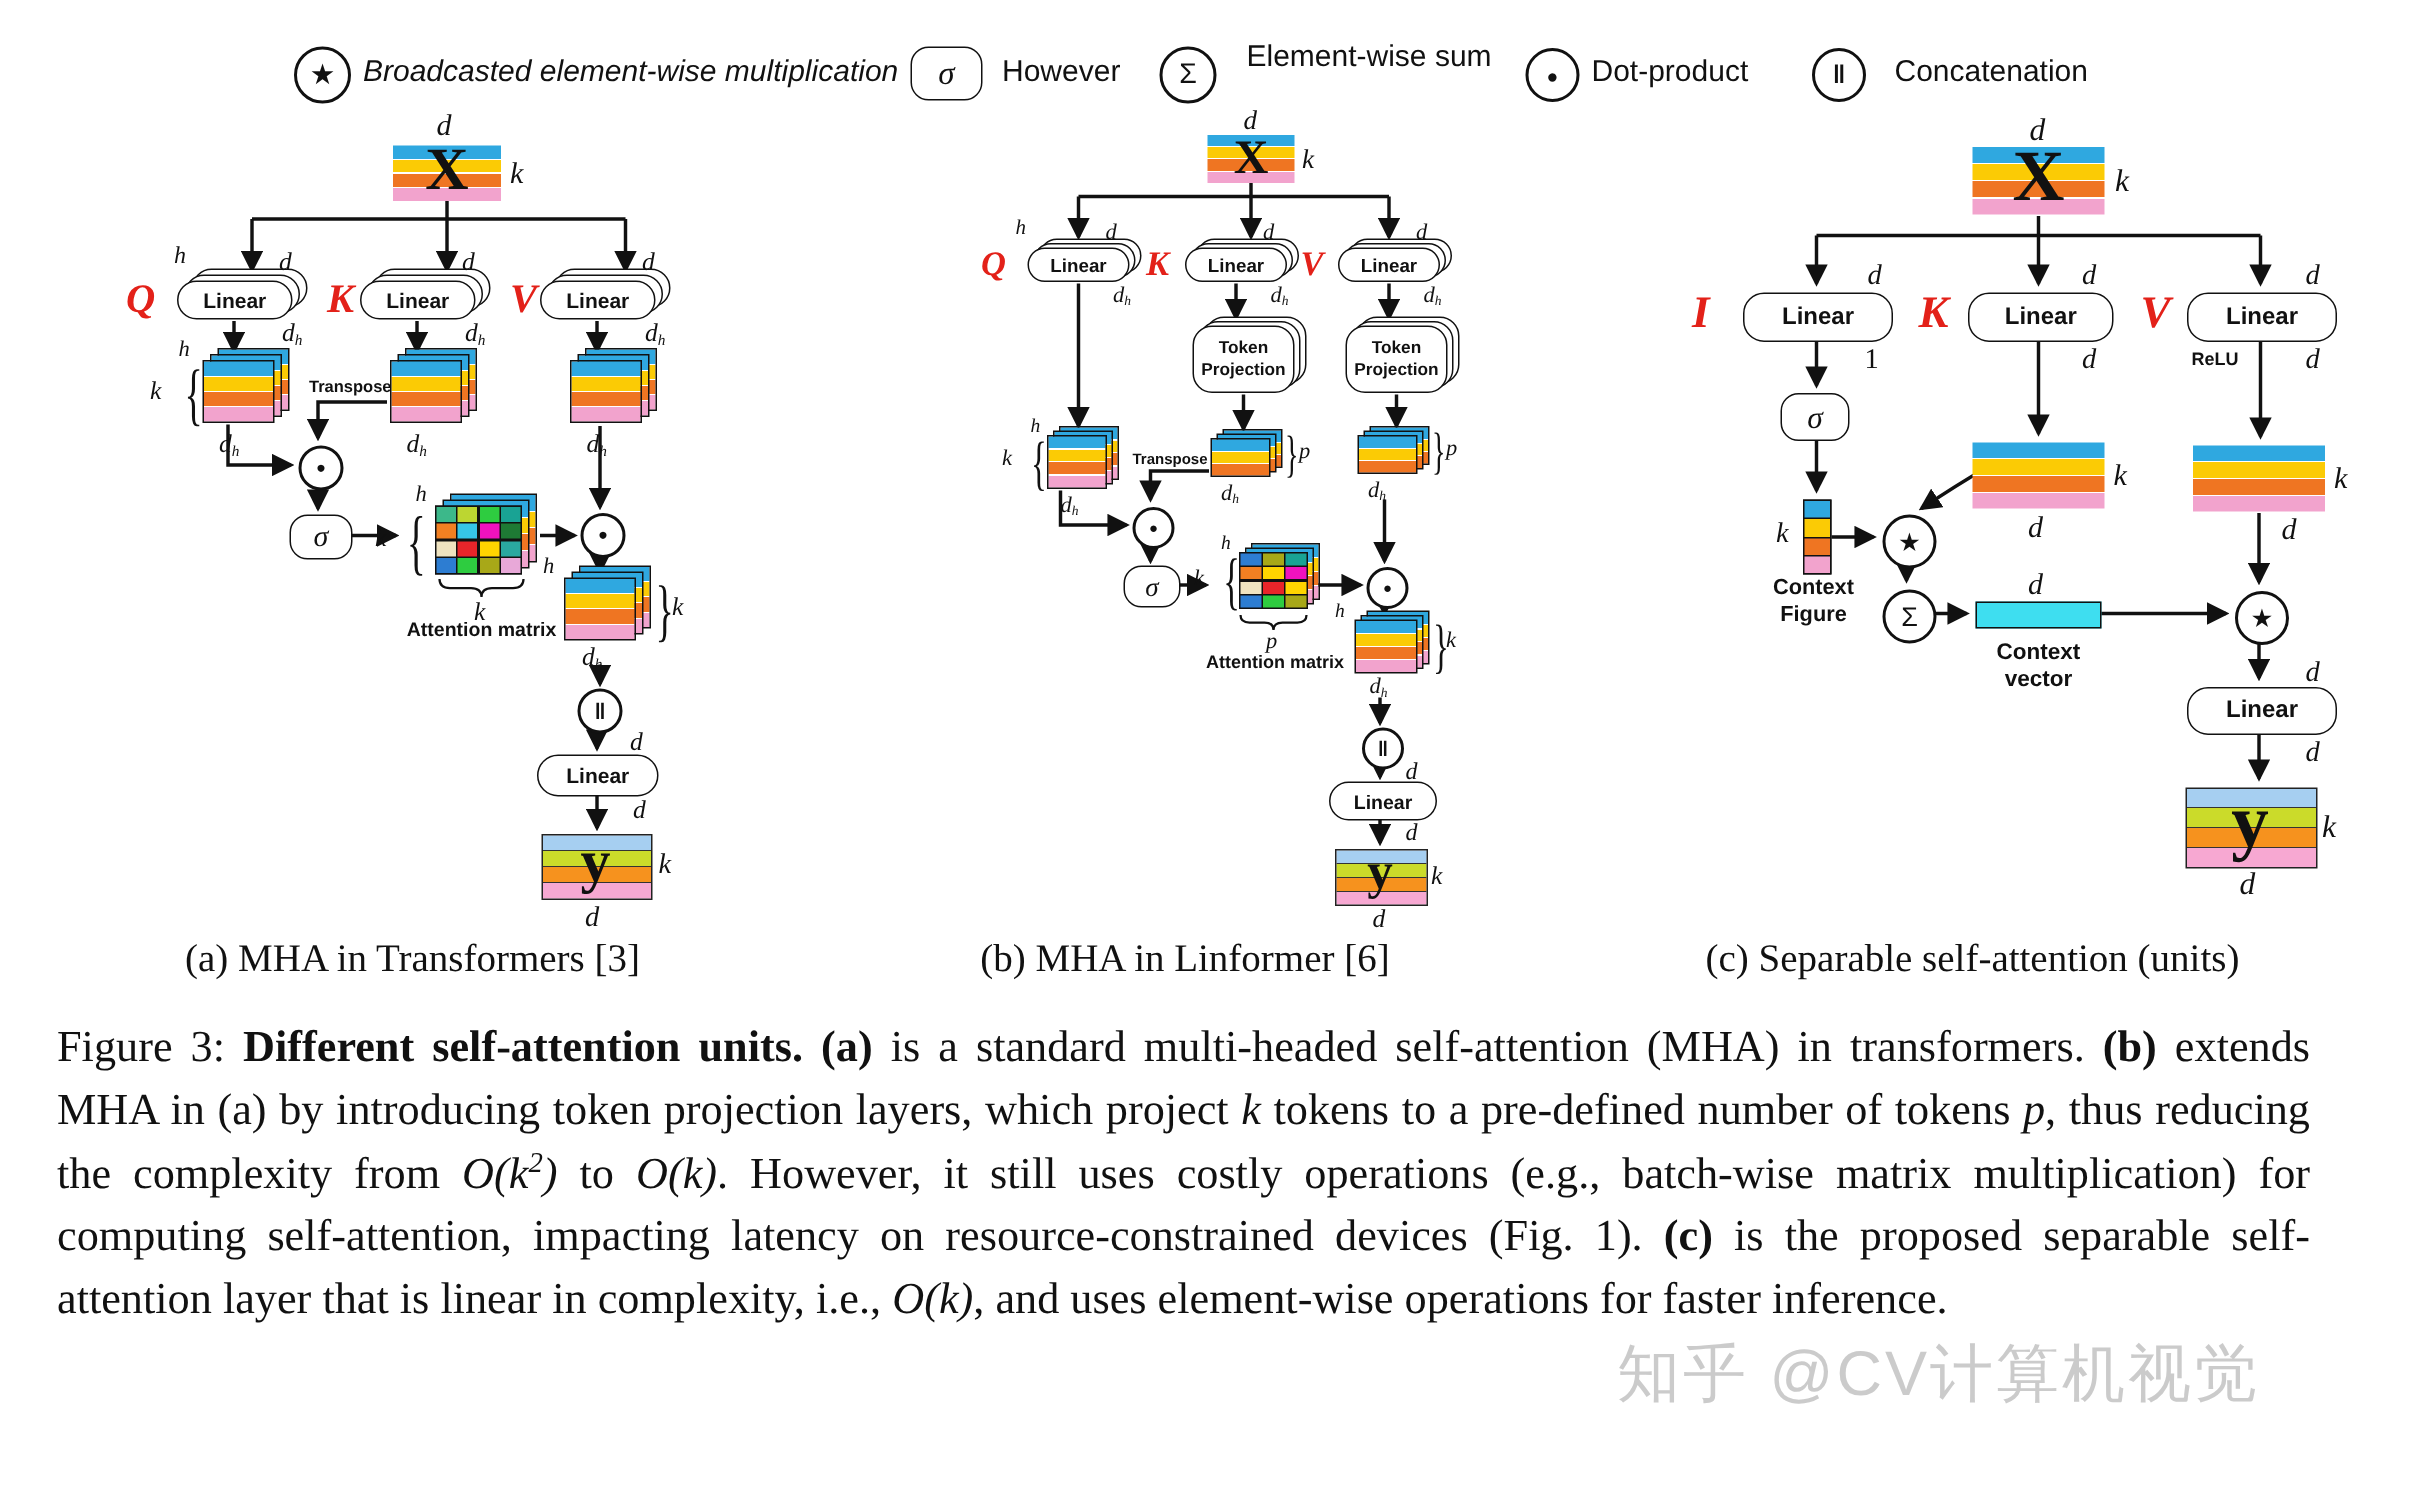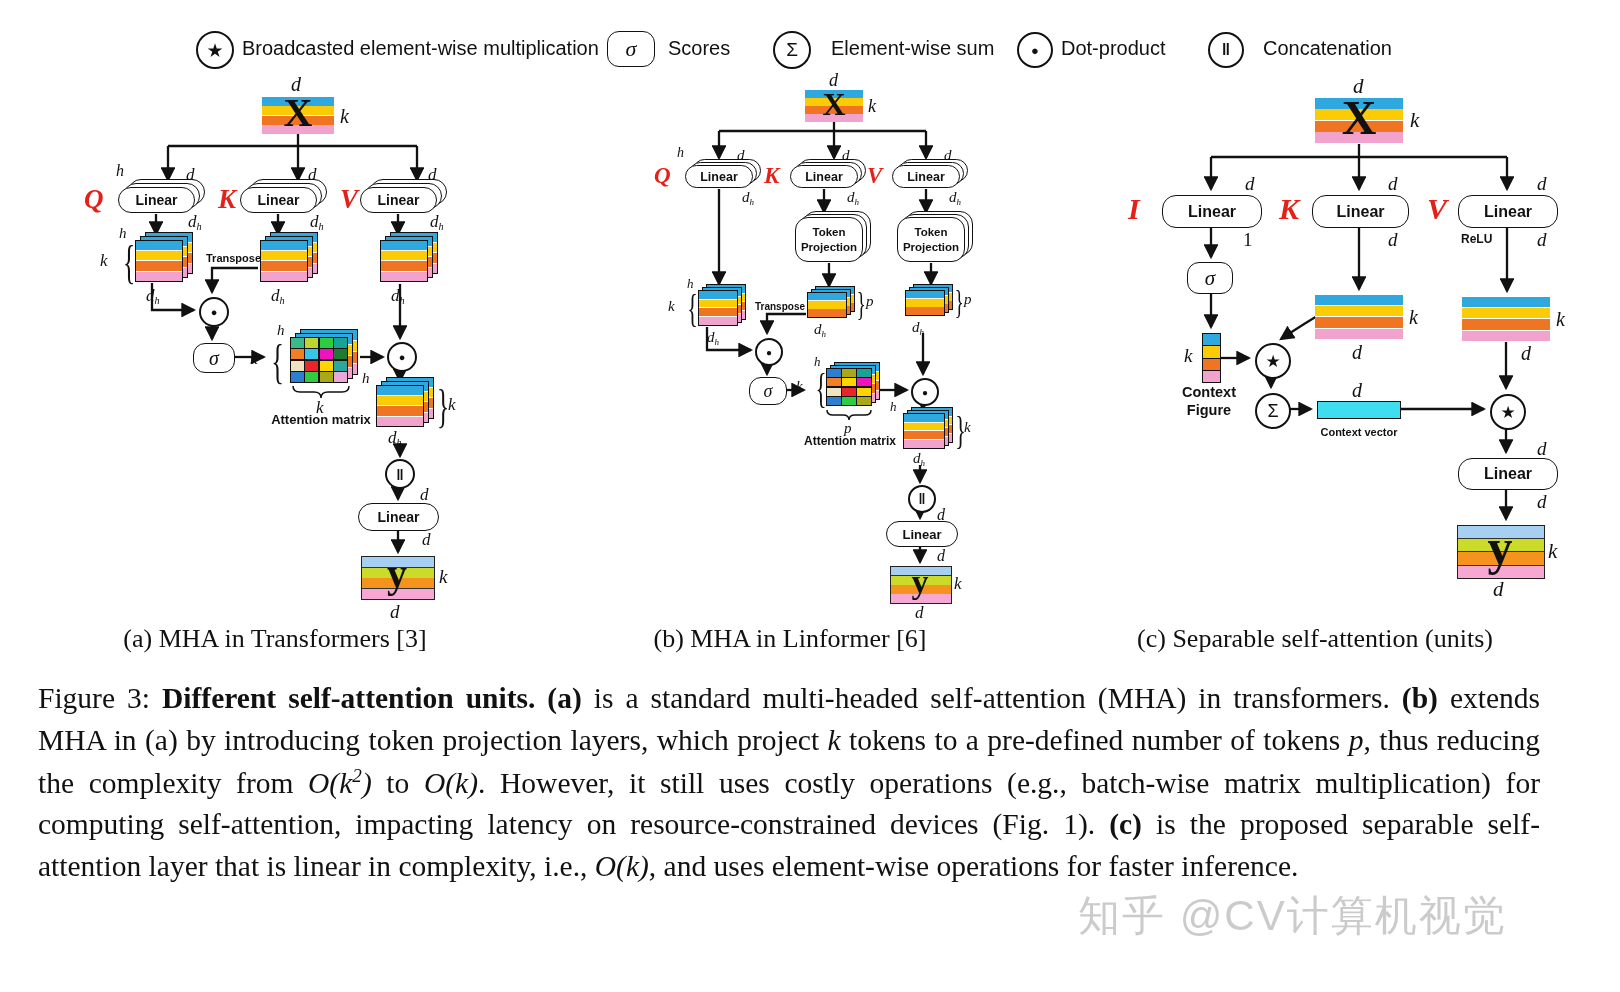--- a/index.html
+++ b/index.html
@@ -117,29 +117,29 @@
     <path class="ar" d="M1506 342 V388" marker-end="url(#ah)"></path>
     <path class="ar" d="M1506 427 V452" marker-end="url(#ah)"></path>
     <path class="ar" d="M1506 489 V519" marker-end="url(#ah)"></path>
   </g>
 </svg>
 
 <div>
   <div class="abs opc" style="left:196px;top:31px;width:34px;height:34px;font-size:19px;">
       <span>★</span>
     </div>
-  <div class="abs legtxt" style="left:242px;top:38px;">Broadcasted element-wise multiplication</div>
+  <div class="abs legtxt" style="left:242px;top:38px;font-style:italic;">Broadcasted element-wise multiplication</div>
   <div class="abs sig" style="left:607px;top:31px;width:46px;height:34px;font-size:22px;">
       <span>σ</span>
     </div>
-  <div class="abs legtxt" style="left:668px;top:38px;">Scores</div>
+  <div class="abs legtxt" style="left:668px;top:38px;">However</div>
   <div class="abs opc" style="left:773px;top:31px;width:34px;height:34px;font-size:19px;">
       <span>Σ</span>
     </div>
-  <div class="abs legtxt" style="left:831px;top:38px;">Element-wise sum</div>
+  <div class="abs legtxt" style="left:831px;top:28px;">Element-wise sum</div>
   <div class="abs opc" style="left:1017px;top:32px;width:32px;height:32px;font-size:13px;">
       <span>●</span>
     </div>
   <div class="abs legtxt" style="left:1061px;top:38px;">Dot-product</div>
   <div class="abs opc" style="left:1208px;top:32px;width:32px;height:32px;font-size:17px;font-weight:bold;">
       <span>‖</span>
     </div>
   <div class="abs legtxt" style="left:1263px;top:38px;">Concatenation</div>
 </div>
 
@@ -434,21 +434,21 @@
   <div class="abs m4" style="left:1315px;top:295px;width:88px;height:44px;"></div>
   <div class="abs dim" style="left:1409px;top:307px;font-size:20px;">k</div>
   <div class="abs dim" style="left:1352px;top:342px;font-size:20px;">d</div>
 
   <div class="abs opc" style="left:1255px;top:393px;width:32px;height:32px;font-size:18px;">
       <span>Σ</span>
     </div>
 
   <div class="abs dim" style="left:1352px;top:380px;font-size:20px;">d</div>
   <div class="abs" style="left:1317px;top:401px;width:82px;height:16px;background:var(--cyan);border:1.3px solid #111;"></div>
-  <div class="abs blabel" style="left:1308px;top:426px;width:102px;font-size:11px;">Context vector</div>
+  <div class="abs blabel" style="left:1308px;top:426px;width:102px;font-size:15px;">Context vector</div>
 
   <div class="abs m4" style="left:1462px;top:297px;width:88px;height:44px;"></div>
   <div class="abs dim" style="left:1556px;top:309px;font-size:20px;">k</div>
   <div class="abs dim" style="left:1521px;top:343px;font-size:20px;">d</div>
 
   <div class="abs opc" style="left:1490px;top:394px;width:32px;height:32px;font-size:17px;">
       <span>★</span>
     </div>
   <div class="abs dim" style="left:1537px;top:439px;font-size:19px;">d</div>
   <div class="abs box" style="left:1458px;top:458px;width:98px;height:30px;font-size:16px;">Linear</div>

